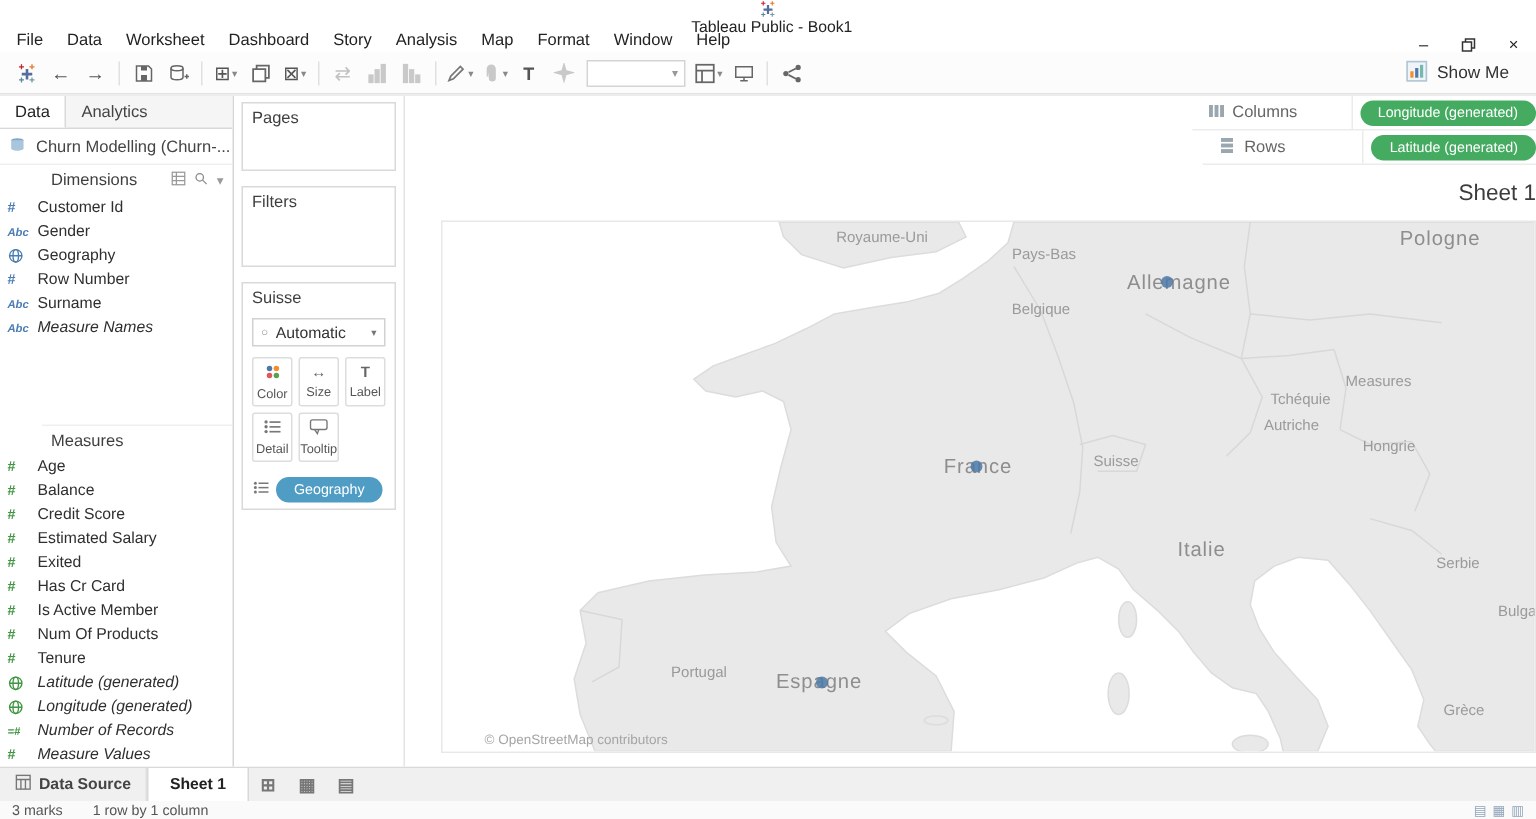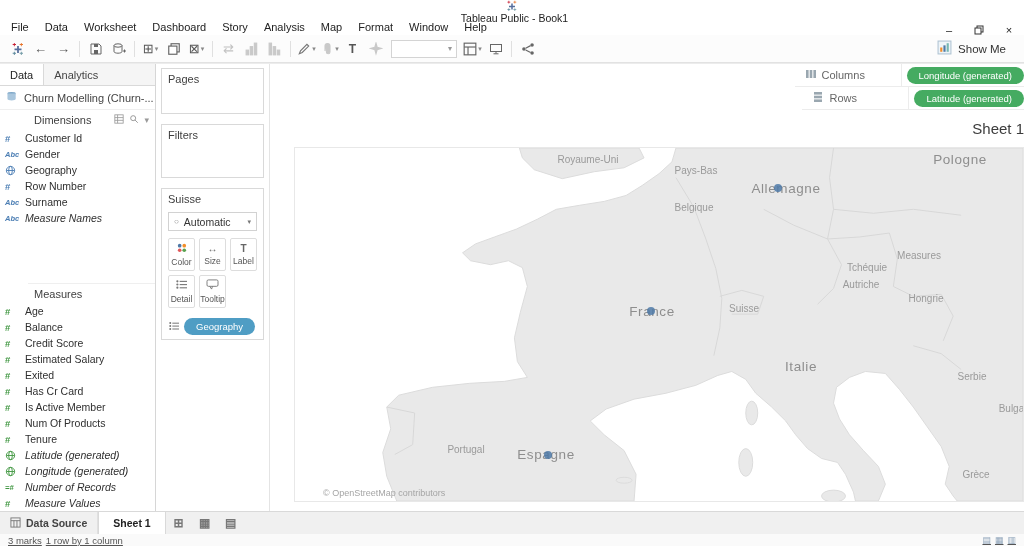--- a/index.html
+++ b/index.html
@@ -85,21 +85,21 @@
   .map-attrib { position:absolute; left:4px; bottom:3px; font-size:9px; color:#a5a5a5; z-index:4;padding-left:24px; }
 
   
   .tabbar { height:23px; background:#f0f0f0; border-top:1px solid #d9d9d9; display:flex; align-items:stretch;font-weight:bold; }
   .tab-datasource { display:flex; align-items:center; gap:5px; padding:0 10px; color:#444; font-size:10.5px; border-right:1px solid #e0e0e0; }
   .tab-datasource svg { width:11px; height:11px; }
   .tab-sheet { background:#fff; display:flex; align-items:center; padding:0 14px; font-size:10.5px; color:#222; border-right:1px solid #d9d9d9; border-left:1px solid #d9d9d9; }
   .tab-new { width:26px; display:flex; align-items:center; justify-content:center; color:#777; font-size:12px; }
 
   
-  .statusbar { height:12px; display:flex; align-items:center; font-size:9.5px; color:#555; padding:0 8px; gap:4px; background:#fafafa;text-decoration:underline; }
+  .statusbar { height:12px; display:flex; align-items:center; font-size:9.5px; color:#555; padding:0 8px; gap:20px; background:#fafafa; }
   .status-icons { margin-left:auto; display:flex; gap:4px; color:#8fa4ba; font-size:9px; }
 </style>
 </head>
 <body>
 
 <div class="titlebar">
   <span class="logo-sm">
       <svg viewBox="0 0 16 16">
         <path d="M7 4.5h2v3h3v2H9v3H7v-3H4v-2h3z" fill="#566e9c"></path>
         <path d="M11.3 1h1v1.4h1.4v1h-1.4v1.4h-1V3.4H9.9v-1h1.4z" fill="#e8762d"></path>

